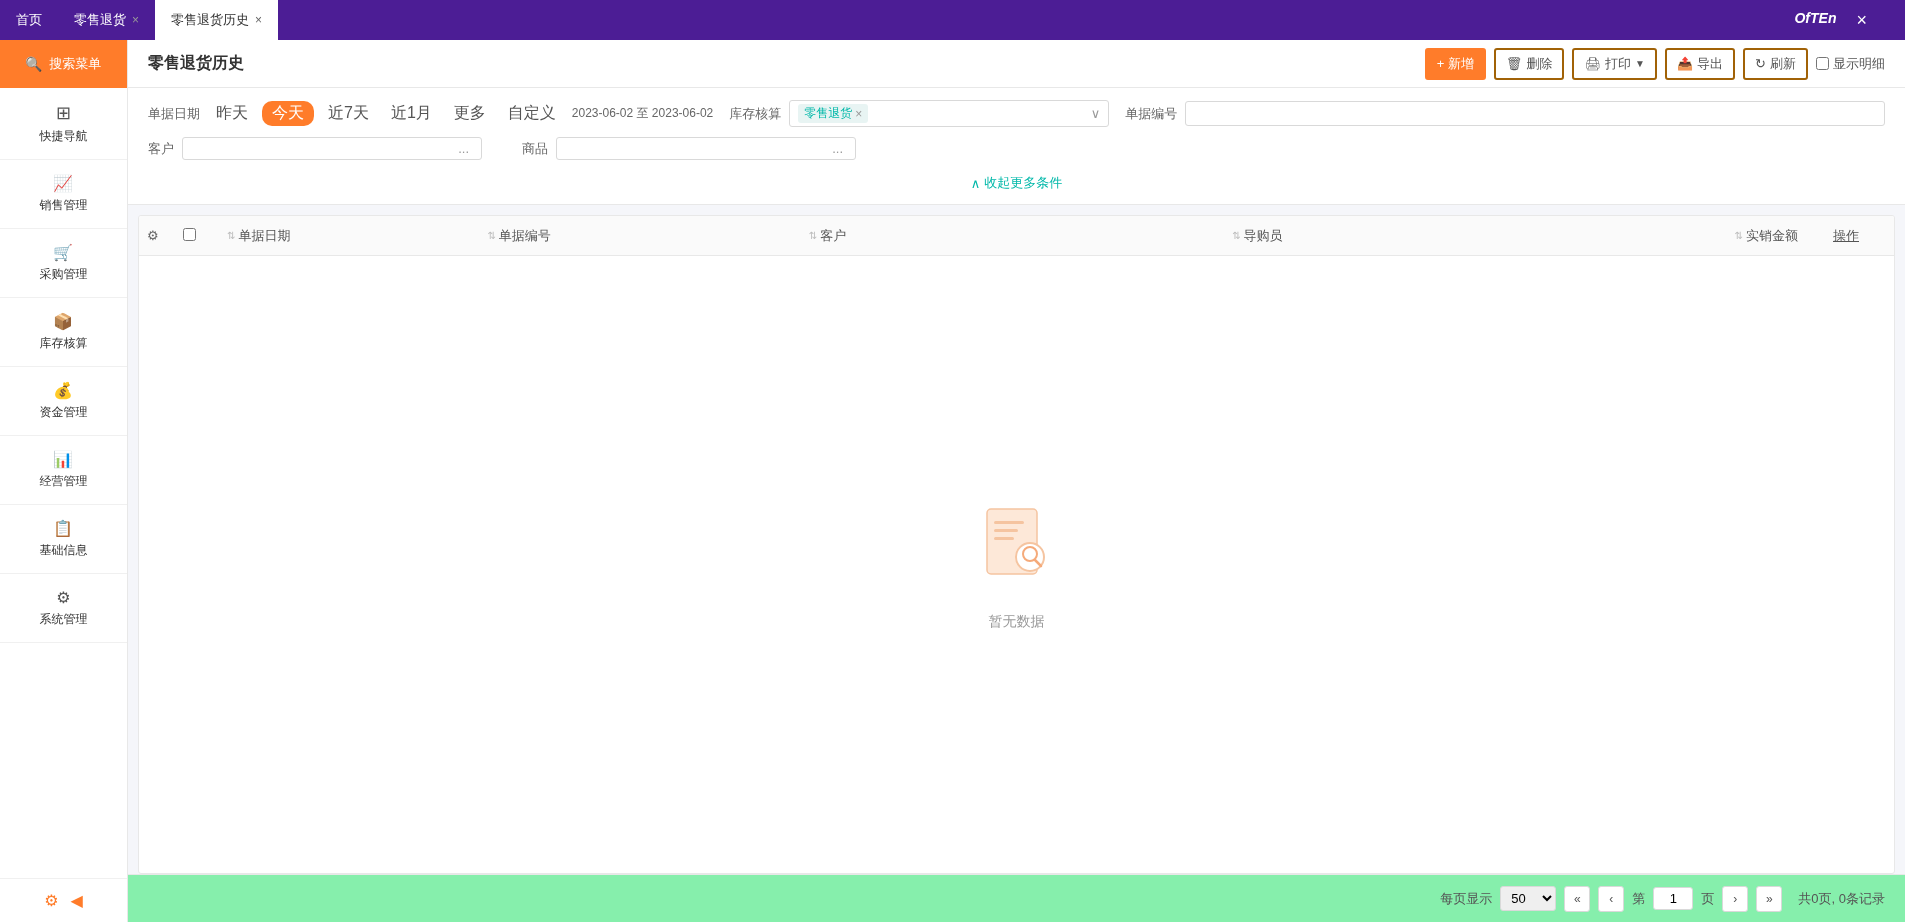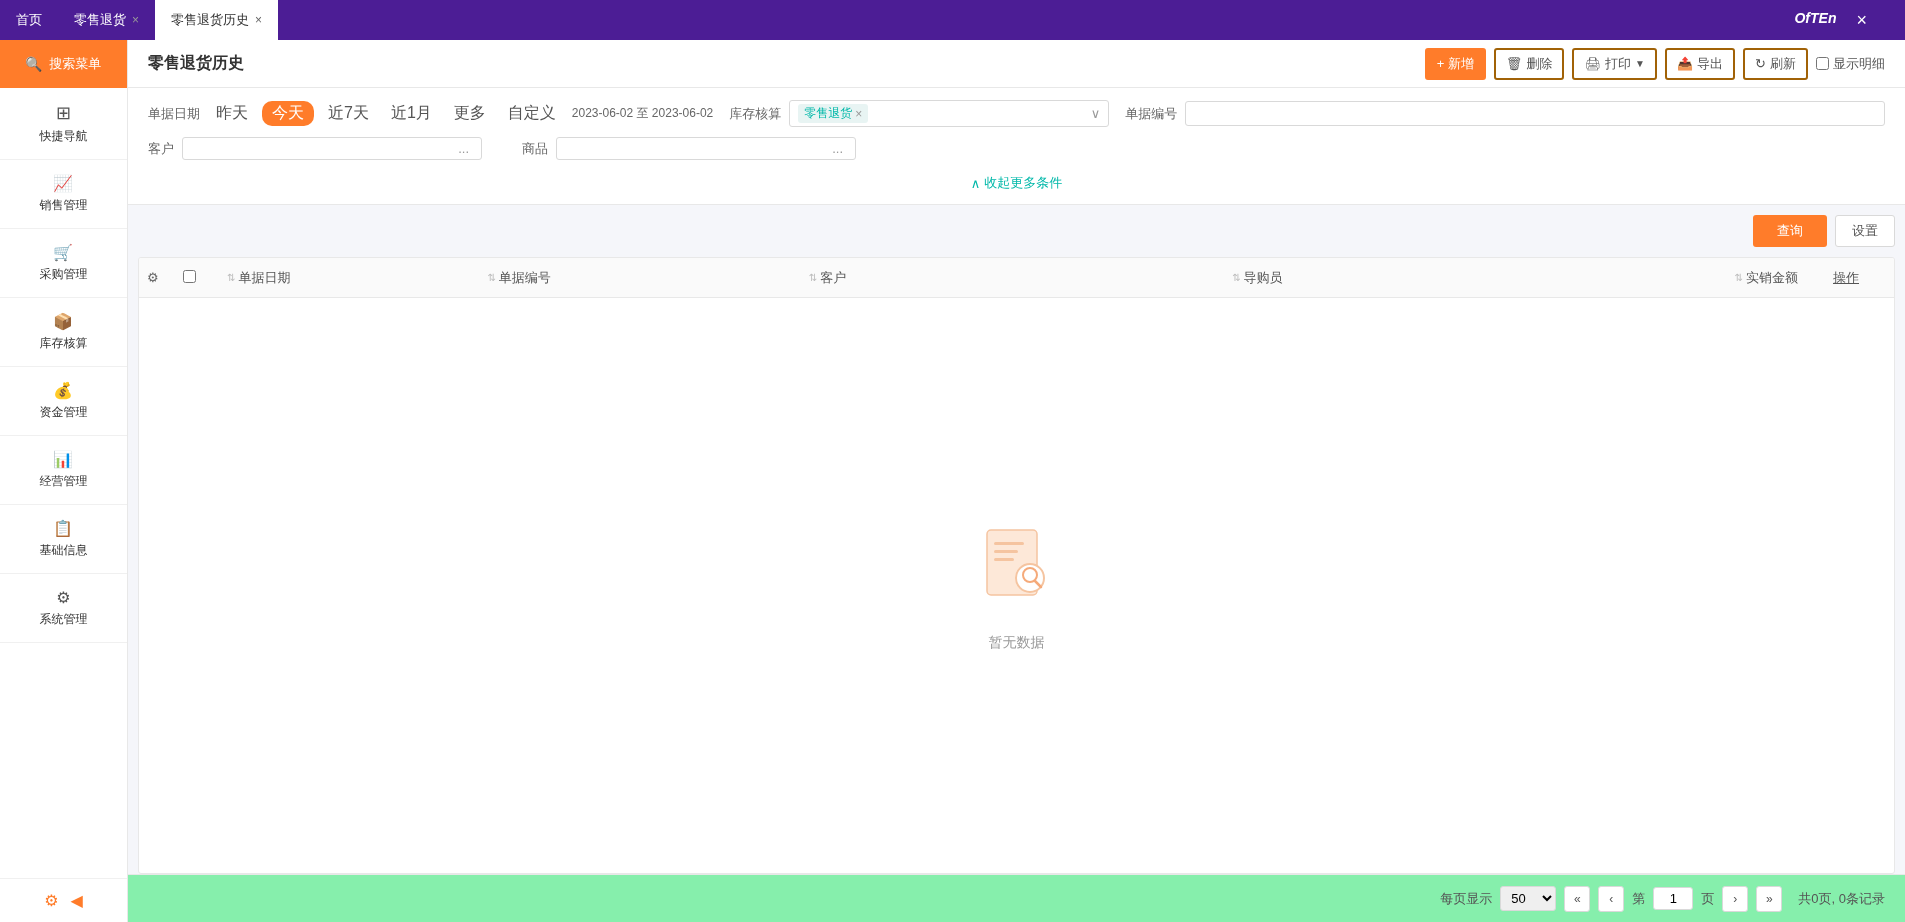--- a/index.html
+++ b/index.html
@@ -244,24 +244,20 @@
       </div>
 
       <div style="display:flex; justify-content:center; margin-top:4px;">
         <div class="collapse-btn">
           <span>∧</span>
           <span>收起更多条件</span>
         </div>
       </div>
     </div>
 
-    <div style="display:flex; gap:8px; padding:10px 10px 0; justify-content:flex-end;">
-      <button class="btn-primary" style="background:#ff7c2a; border:none; color:#fff; padding:6px 24px; border-radius:3px; font-size:13px; cursor:pointer;">查询</button>
-      <button style="background:#fff; border:1px solid #d9d9d9; color:#555; padding:6px 16px; border-radius:3px; font-size:13px; cursor:pointer;">设置</button>
-    </div>
 
     <div class="table-area">
 
       <div class="table-header">
         <div class="col-check">
           <span style="cursor:pointer; color:#666;">⚙</span>
         </div>
         <div class="col-check">
           <input type="checkbox" style="">
         </div>

